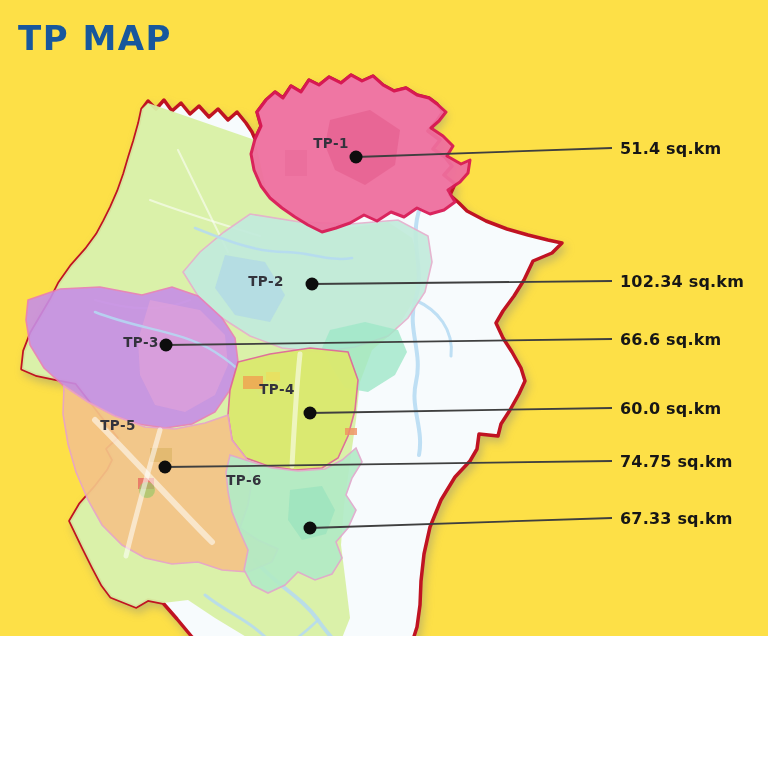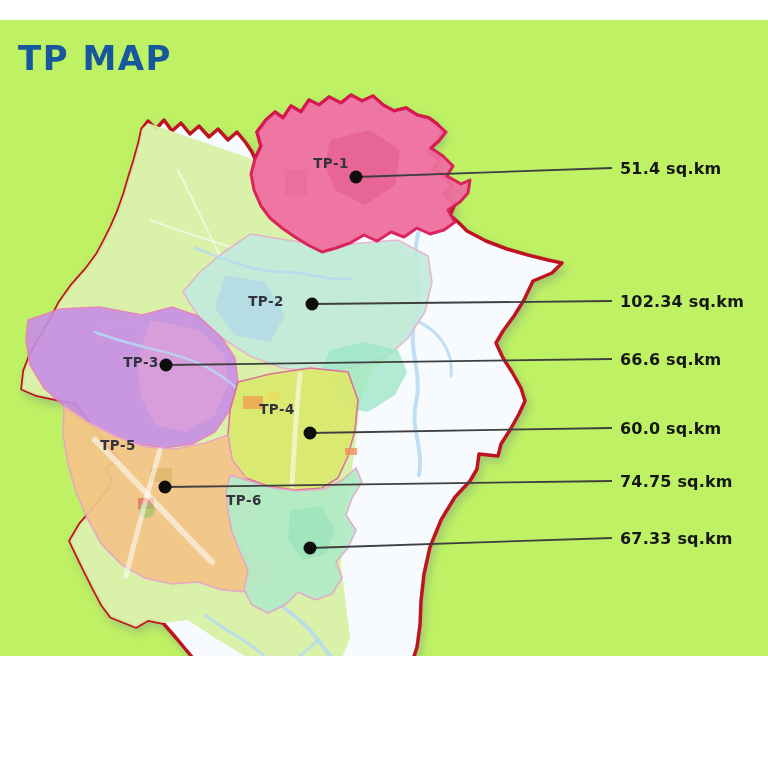--- a/index.html
+++ b/index.html
@@ -1,17 +1,17 @@
 <!DOCTYPE html>
 <html><head>
 <meta charset="utf-8">
 <style>
   html,body{margin:0;padding:0;background:#ffffff;}
-  .stage{position:relative;width:768px;height:636px;background:#bef264;overflow:hidden;
-         font-family:"Liberation Sans", sans-serif;margin-top:20px;}
+  .stage{position:relative;width:768px;height:636px;background:#fde047;overflow:hidden;
+         font-family:"Liberation Sans", sans-serif;}
   .page-title{position:absolute;left:18px;top:18px;margin:0;
               font-family:"DejaVu Sans","Liberation Sans",sans-serif;
               font-size:34px;font-weight:800;letter-spacing:1.5px;color:#17579d;}
   svg{position:absolute;left:0;top:0;}
   .boundary-group{filter:drop-shadow(3px 5px 4px rgba(110,120,140,0.35));}
   .tp-label{font-family:"DejaVu Sans","Liberation Sans",sans-serif;
             font-size:13.5px;font-weight:700;fill:#33333d;letter-spacing:.4px;}
   .area-label{font-family:"DejaVu Sans","Liberation Sans",sans-serif;
               font-size:16px;font-weight:700;fill:#161616;letter-spacing:.2px;}
   .leader{stroke:#3f3f3f;stroke-width:1.8;}

